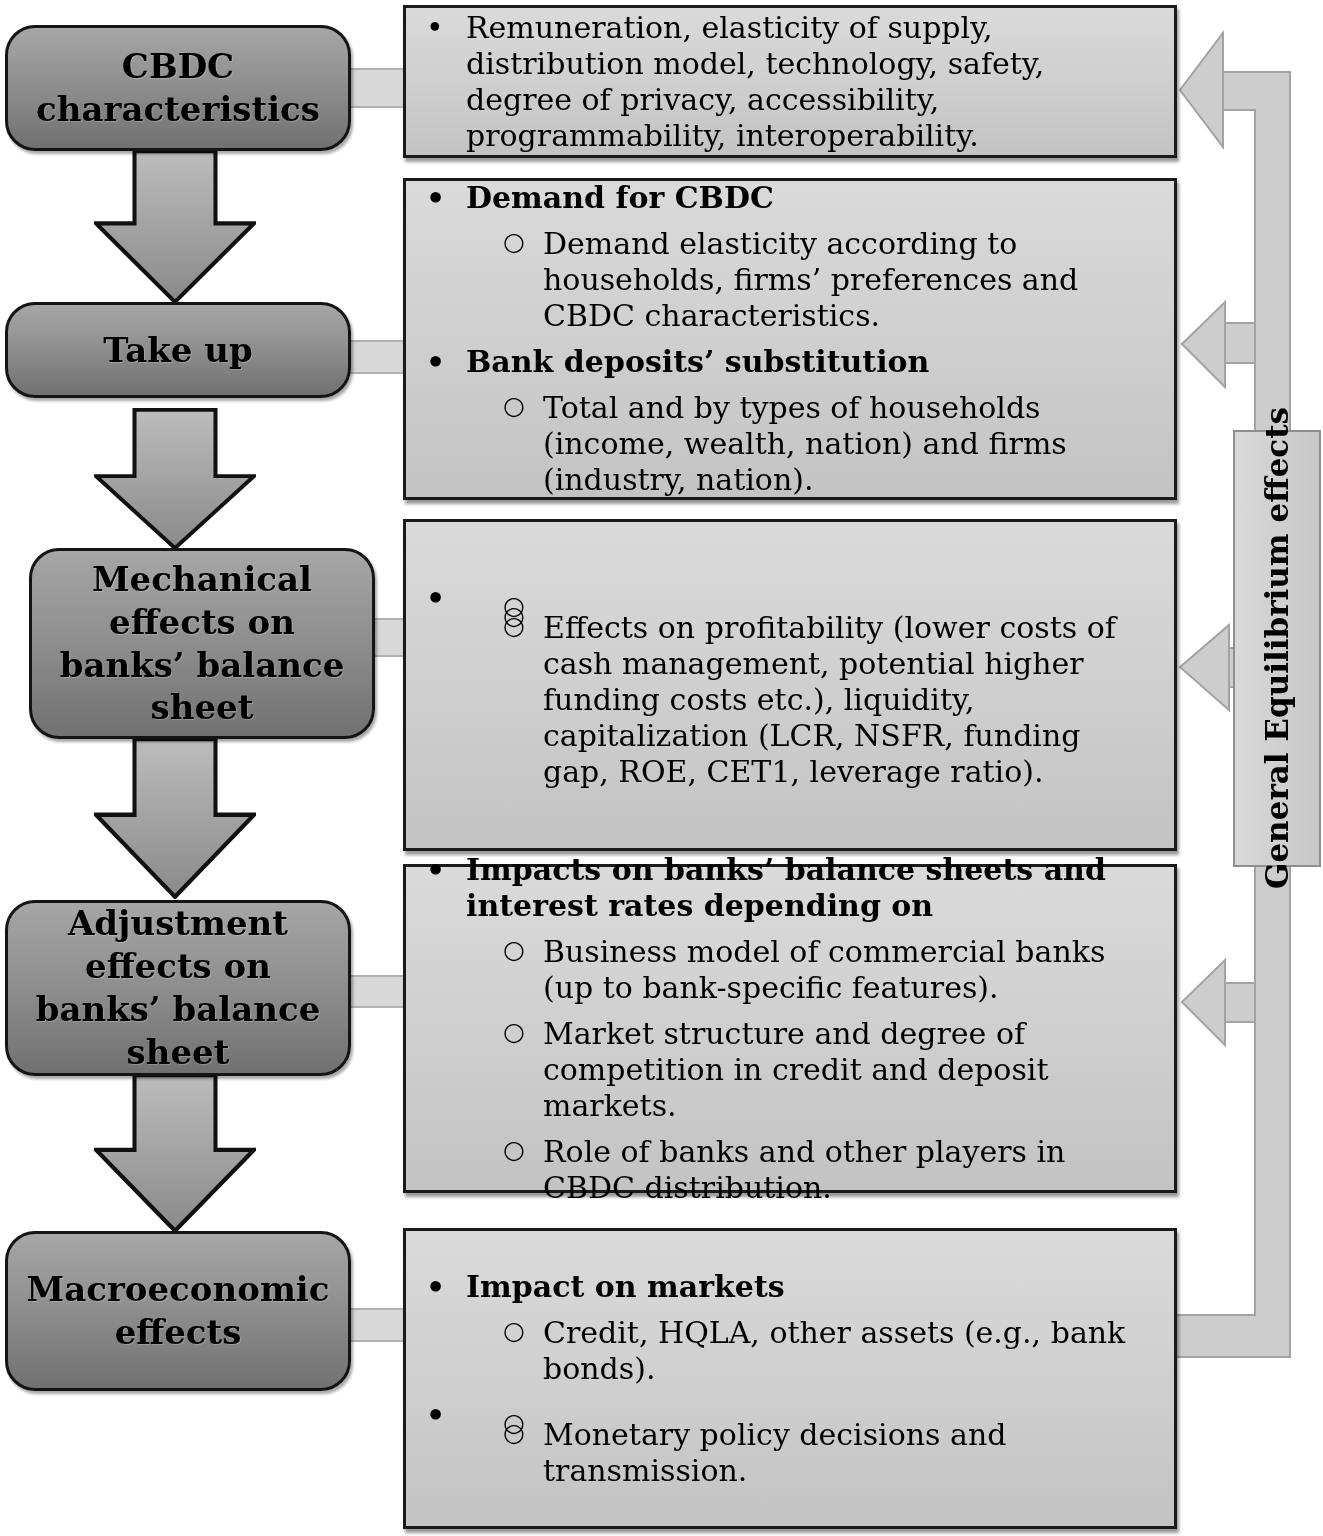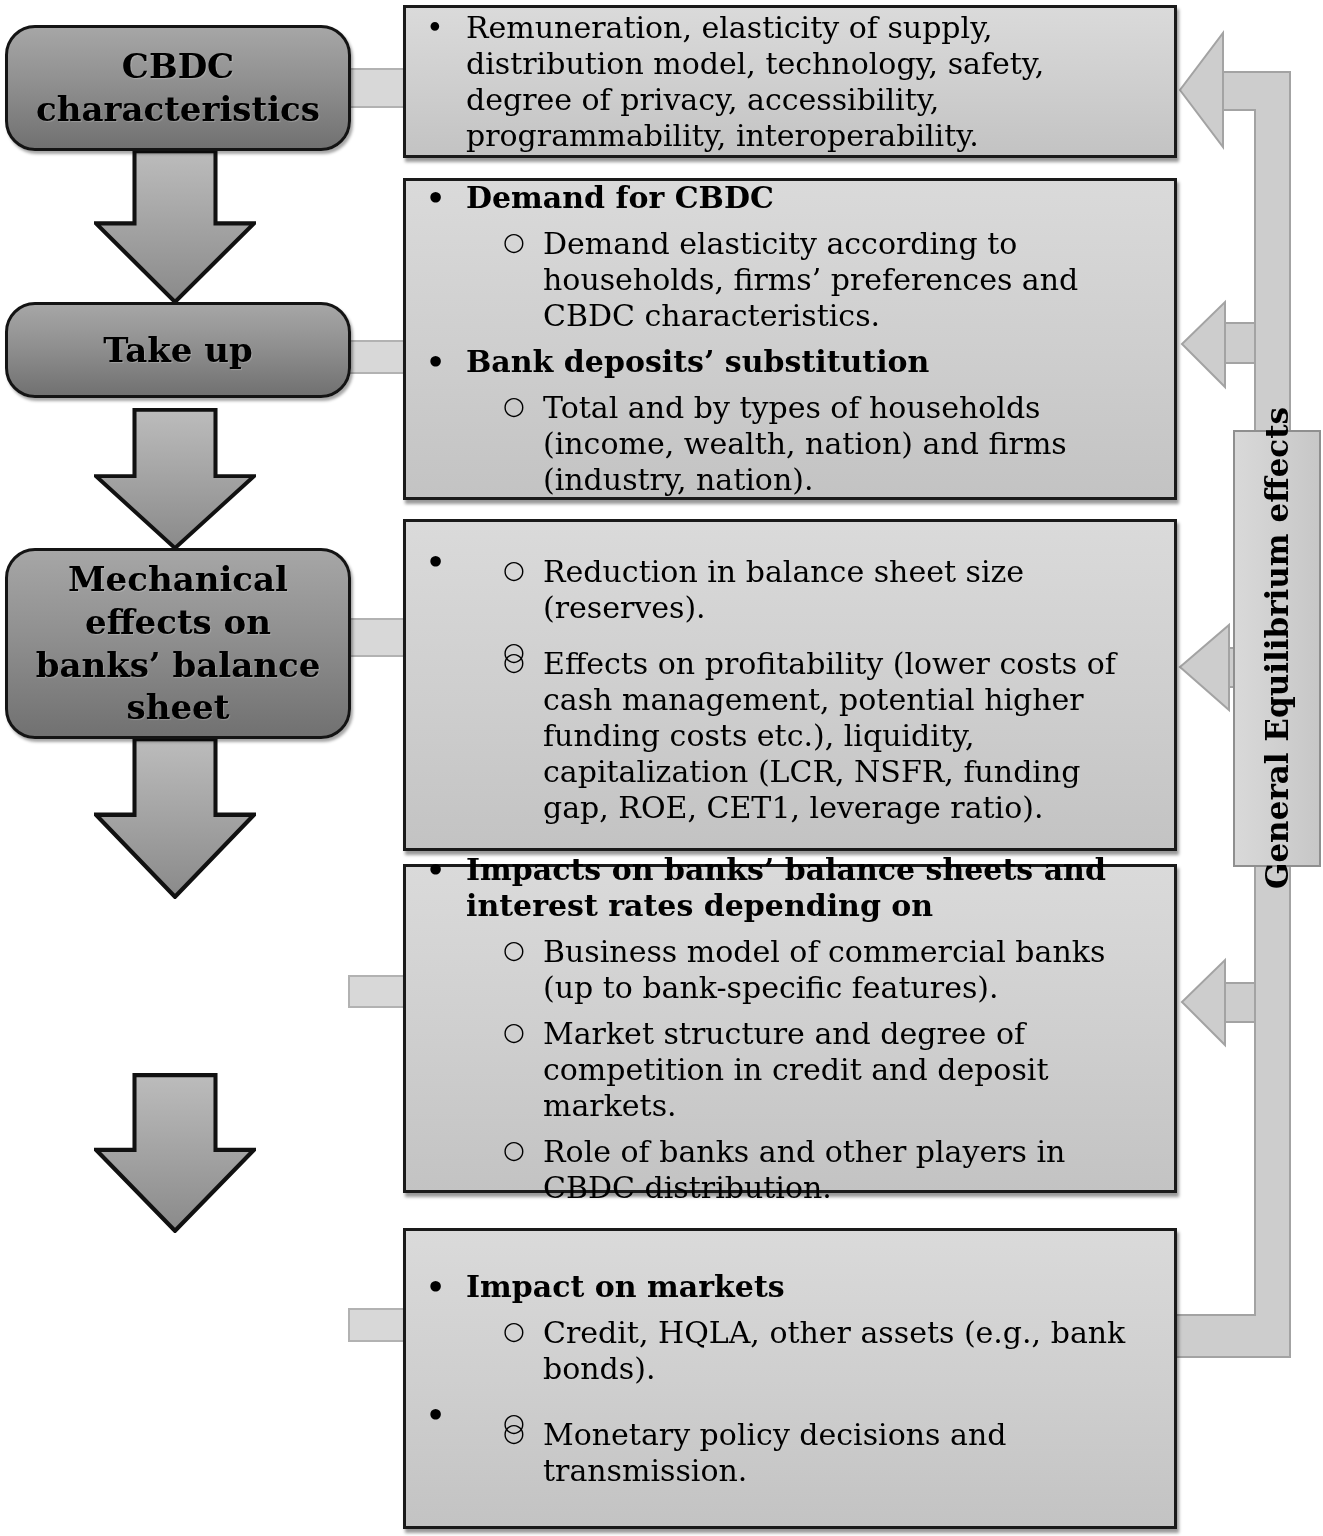--- a/index.html
+++ b/index.html
@@ -147,22 +147,28 @@
       <polygon points="40,2 120,2 120,72 158,72 80,148 2,72 40,72" fill="url(#ag4)" stroke="#111" stroke-width="4"></polygon>
     </svg>
   </div>
 
   <div class="stage" style="top:25px;height:126px;">
     <span>CBDC characteristics</span>
   </div>
   <div class="stage" style="top:302px;height:96px;">
     <span>Take up</span>
   </div>
-  <div class="stage" style="top:548px;height:191px;">
+  <div class="stage" style="top:548px;height:191px;margin-left:24px;">
     <span>Mechanical effects on banks’ balance sheet</span>
+  </div>
+  <div class="stage" style="top:900px;height:176px;">
+    <span>Adjustment effects on banks’ balance sheet</span>
+  </div>
+  <div class="stage" style="top:1231px;height:160px;">
+    <span>Macroeconomic effects</span>
   </div>
 
   <div class="panel" style="top:5px;height:153px;">
     <div class="item l1">
       <span class="dot">•</span>
       <span>Remuneration, elasticity of supply, distribution model, technology, safety, degree of privacy, accessibility, programmability, interoperability.</span>
     </div>
   </div>
 
   <div class="panel" style="top:178px;height:322px;">
@@ -183,21 +189,20 @@
       <span>Total and by types of households (income, wealth, nation) and firms (industry, nation).</span>
     </div>
   </div>
 
   <div class="panel" style="top:519px;height:332px;">
     <div class="item l1 hd">
       <span class="dot">•</span>
     </div>
     <div class="item l2">
       <span class="circ">○</span>
-      <span>Reduction in balance sheet size (reserves).</span>
     </div>
     <div class="item l2">
       <span class="circ">○</span>
     </div>
     <div class="item l2">
       <span class="circ">○</span>
       <span>Effects on profitability (lower costs of cash management, potential higher funding costs etc.), liquidity, capitalization (LCR, NSFR, funding gap, ROE, CET1, leverage ratio).</span>
     </div>
   </div>
 

